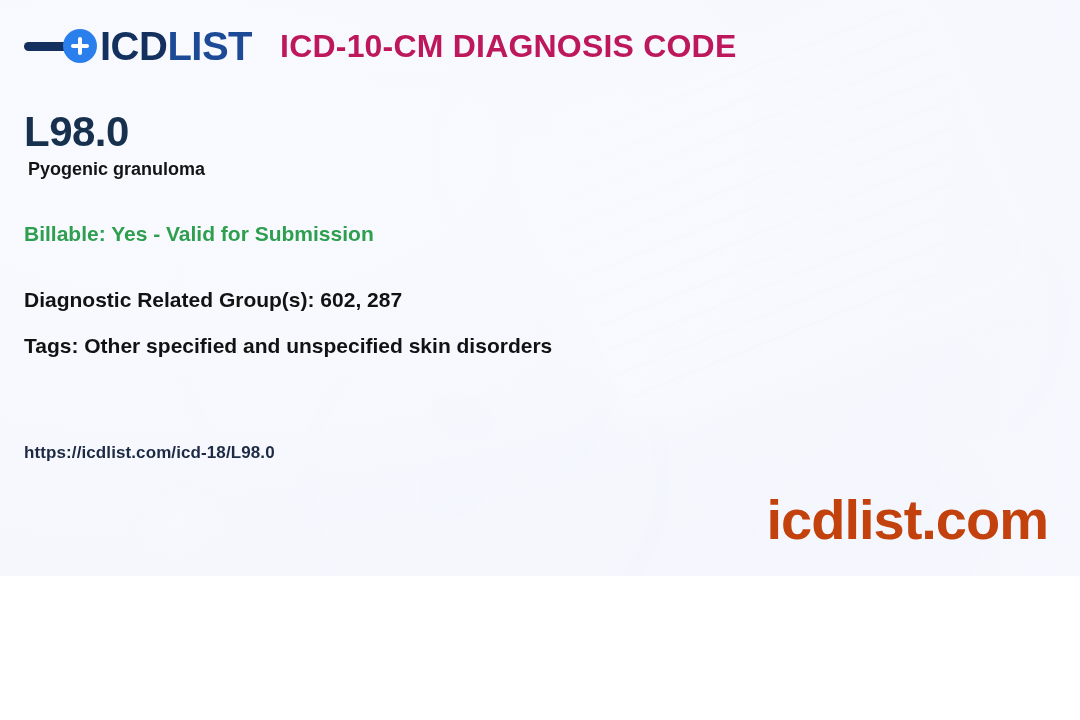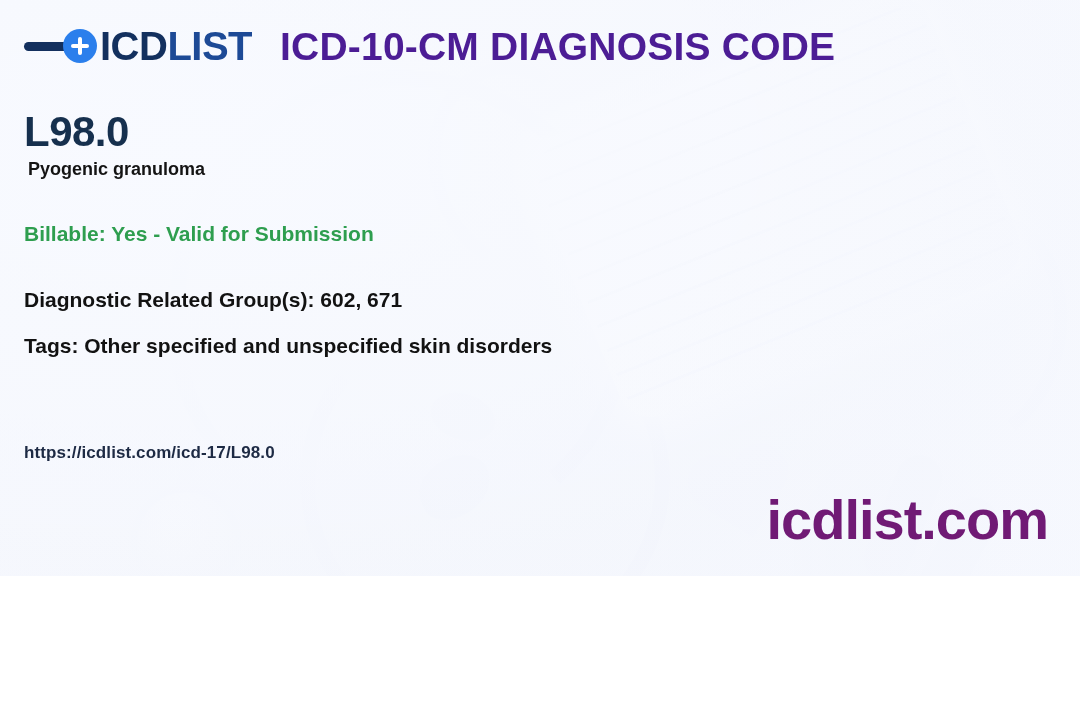--- a/index.html
+++ b/index.html
@@ -235,23 +235,23 @@
     font-weight: bold;
     letter-spacing: -0.5px;
     line-height: 1;
     margin-left: 1px;
   }
   .logo-word .w-icd { color: #13305e; }
   .logo-word .w-list { color: #1d4a96; }
 
   .header-title {
     margin-left: 28px;
-    font-size: 39px;
-    font-weight: bold;
-    color: #4c1d95;
+    font-size: 32px;
+    font-weight: bold;
+    color: #be185d;
     letter-spacing: 0.2px;
     line-height: 1;
     white-space: nowrap;
   }
 
   
   .body-block {
     position: absolute;
     left: 24px;
     top: 110px;
@@ -303,21 +303,21 @@
     letter-spacing: 0.1px;
   }
 
   
   .footer-brand {
     position: absolute;
     right: 32px;
     bottom: 28px;
     font-size: 56px;
     font-weight: bold;
-    color: #701a75;
+    color: #c2410c;
     letter-spacing: -1px;
     line-height: 1;
   }
 </style>
 </head>
 <body>
 
 <div class="card">
 
   <div class="bg-photo">
@@ -352,22 +352,22 @@
         </div>
         <div class="logo-word"><span class="w-icd">ICD</span><span class="w-list">LIST</span></div>
       </div>
       <div class="header-title">ICD-10-CM DIAGNOSIS CODE</div>
     </div>
 
     <div class="body-block">
       <div class="code">L98.0</div>
       <div class="desc">Pyogenic granuloma</div>
       <div class="billable">Billable: Yes - Valid for Submission</div>
-      <div class="drg">Diagnostic Related Group(s): 602, 671</div>
+      <div class="drg">Diagnostic Related Group(s): 602, 287</div>
       <div class="tags">Tags: Other specified and unspecified skin disorders</div>
     </div>
 
-    <div class="url">https://icdlist.com/icd-17/L98.0</div>
+    <div class="url">https://icdlist.com/icd-18/L98.0</div>
 
     <div class="footer-brand">icdlist.com</div>
 
   </div>
 </div>
 
 </body></html>

